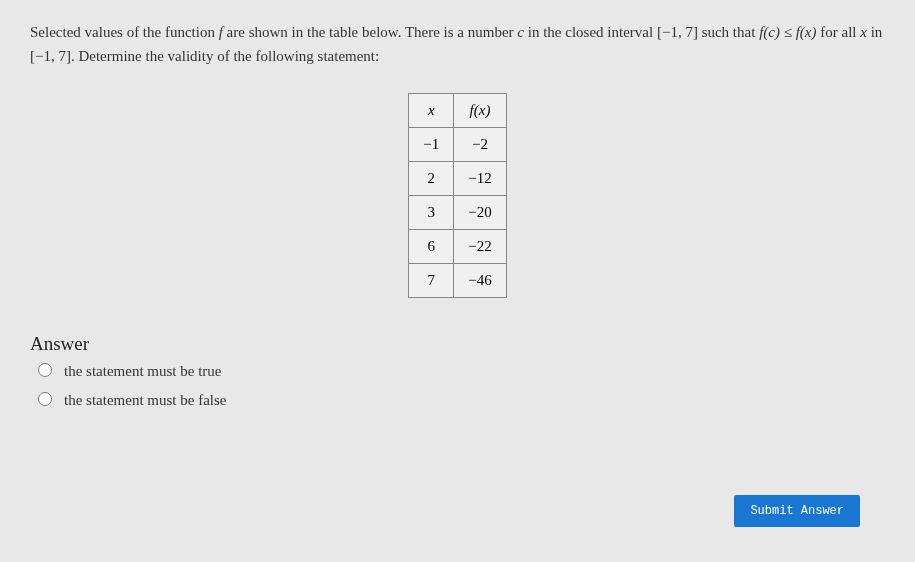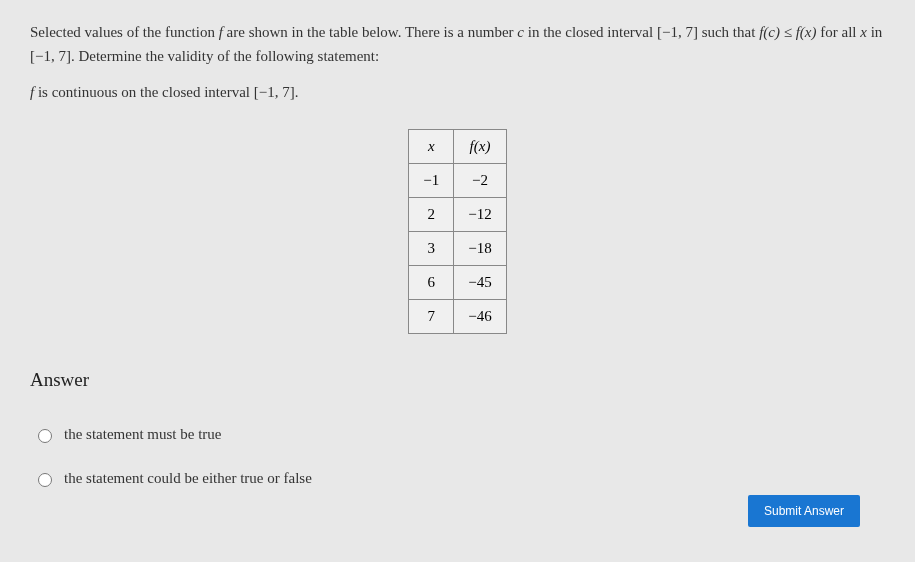--- a/index.html
+++ b/index.html
@@ -52,105 +52,101 @@
       font-weight: normal;
       font-size: 19px;
       margin-bottom: 8px;
       color: #222;
     }
     .options {
       margin-left: 8px;
     }
     .option-row {
       display: flex;
-      align-items: flex-end;
+      align-items: flex-start;
       margin-bottom: 12px;
       font-size: 15px;
       color: #333;
-      margin-top: 27px;
     }
     .option-row input[type="radio"] {
       margin-right: 12px;
       width: 14px;
       height: 14px;
     }
     .submit-row {
       position: absolute;
       right: 55px;
       top: 495px;
     }
     .submit-btn {
       background: #1976d2;
       color: white;
       border: none;
       padding: 9px 16px;
       font-size: 12px;
-      font-family: Liberation Sans, sans-serif;
+      font-family: Liberation Mono, monospace;
       cursor: pointer;
       border-radius: 2px;
     }
     .bottom-area {
       display: flex;
       justify-content: space-between;
       align-items: flex-start;
     }
   </style>
 </head>
 <body>
 
 <div class="question-text">
   <p>
     <span>Selected values of the function </span><span class="math-var">f</span><span> are shown in the table below. There is a number </span><span class="math-var">c</span><span> in the closed interval </span><span>[−1, 7]</span><span> such that </span><span class="math-var">f(c) ≤ f(x)</span><span> for all </span><span class="math-var">x</span><span> in </span><span>[−1, 7]</span><span>. Determine the validity of the following statement:</span>
-  </p>
-  <p>
-    <span class="math-var">f</span><span> is continuous on the closed interval </span><span>[−1, 7]</span><span>.</span>
   </p>
 </div>
 
 <div class="table-container">
   <table>
     <tbody>
         <tr>
       <th>x</th>
       <th>f(x)</th>
     </tr>
     <tr>
       <td>−1</td>
       <td>−2</td>
     </tr>
     <tr>
       <td>2</td>
       <td>−12</td>
     </tr>
     <tr>
       <td>3</td>
-      <td>−18</td>
+      <td>−20</td>
     </tr>
     <tr>
       <td>6</td>
-      <td>−45</td>
+      <td>−22</td>
     </tr>
     <tr>
       <td>7</td>
       <td>−46</td>
     </tr>
   </tbody>
     </table>
 </div>
 
 <div class="answer-label">Answer</div>
 
 <div class="bottom-area">
   <div class="options">
     <label class="option-row">
       <input type="radio" name="answer" style="">
       <span>the statement must be true</span>
     </label>
     <label class="option-row">
       <input type="radio" name="answer" style="">
-      <span>the statement could be either true or false</span>
+      <span>the statement must be false</span>
     </label>
   </div>
 </div>
 
 <div class="submit-row">
   <button class="submit-btn">Submit Answer</button>
 </div>
 
 </body></html>

